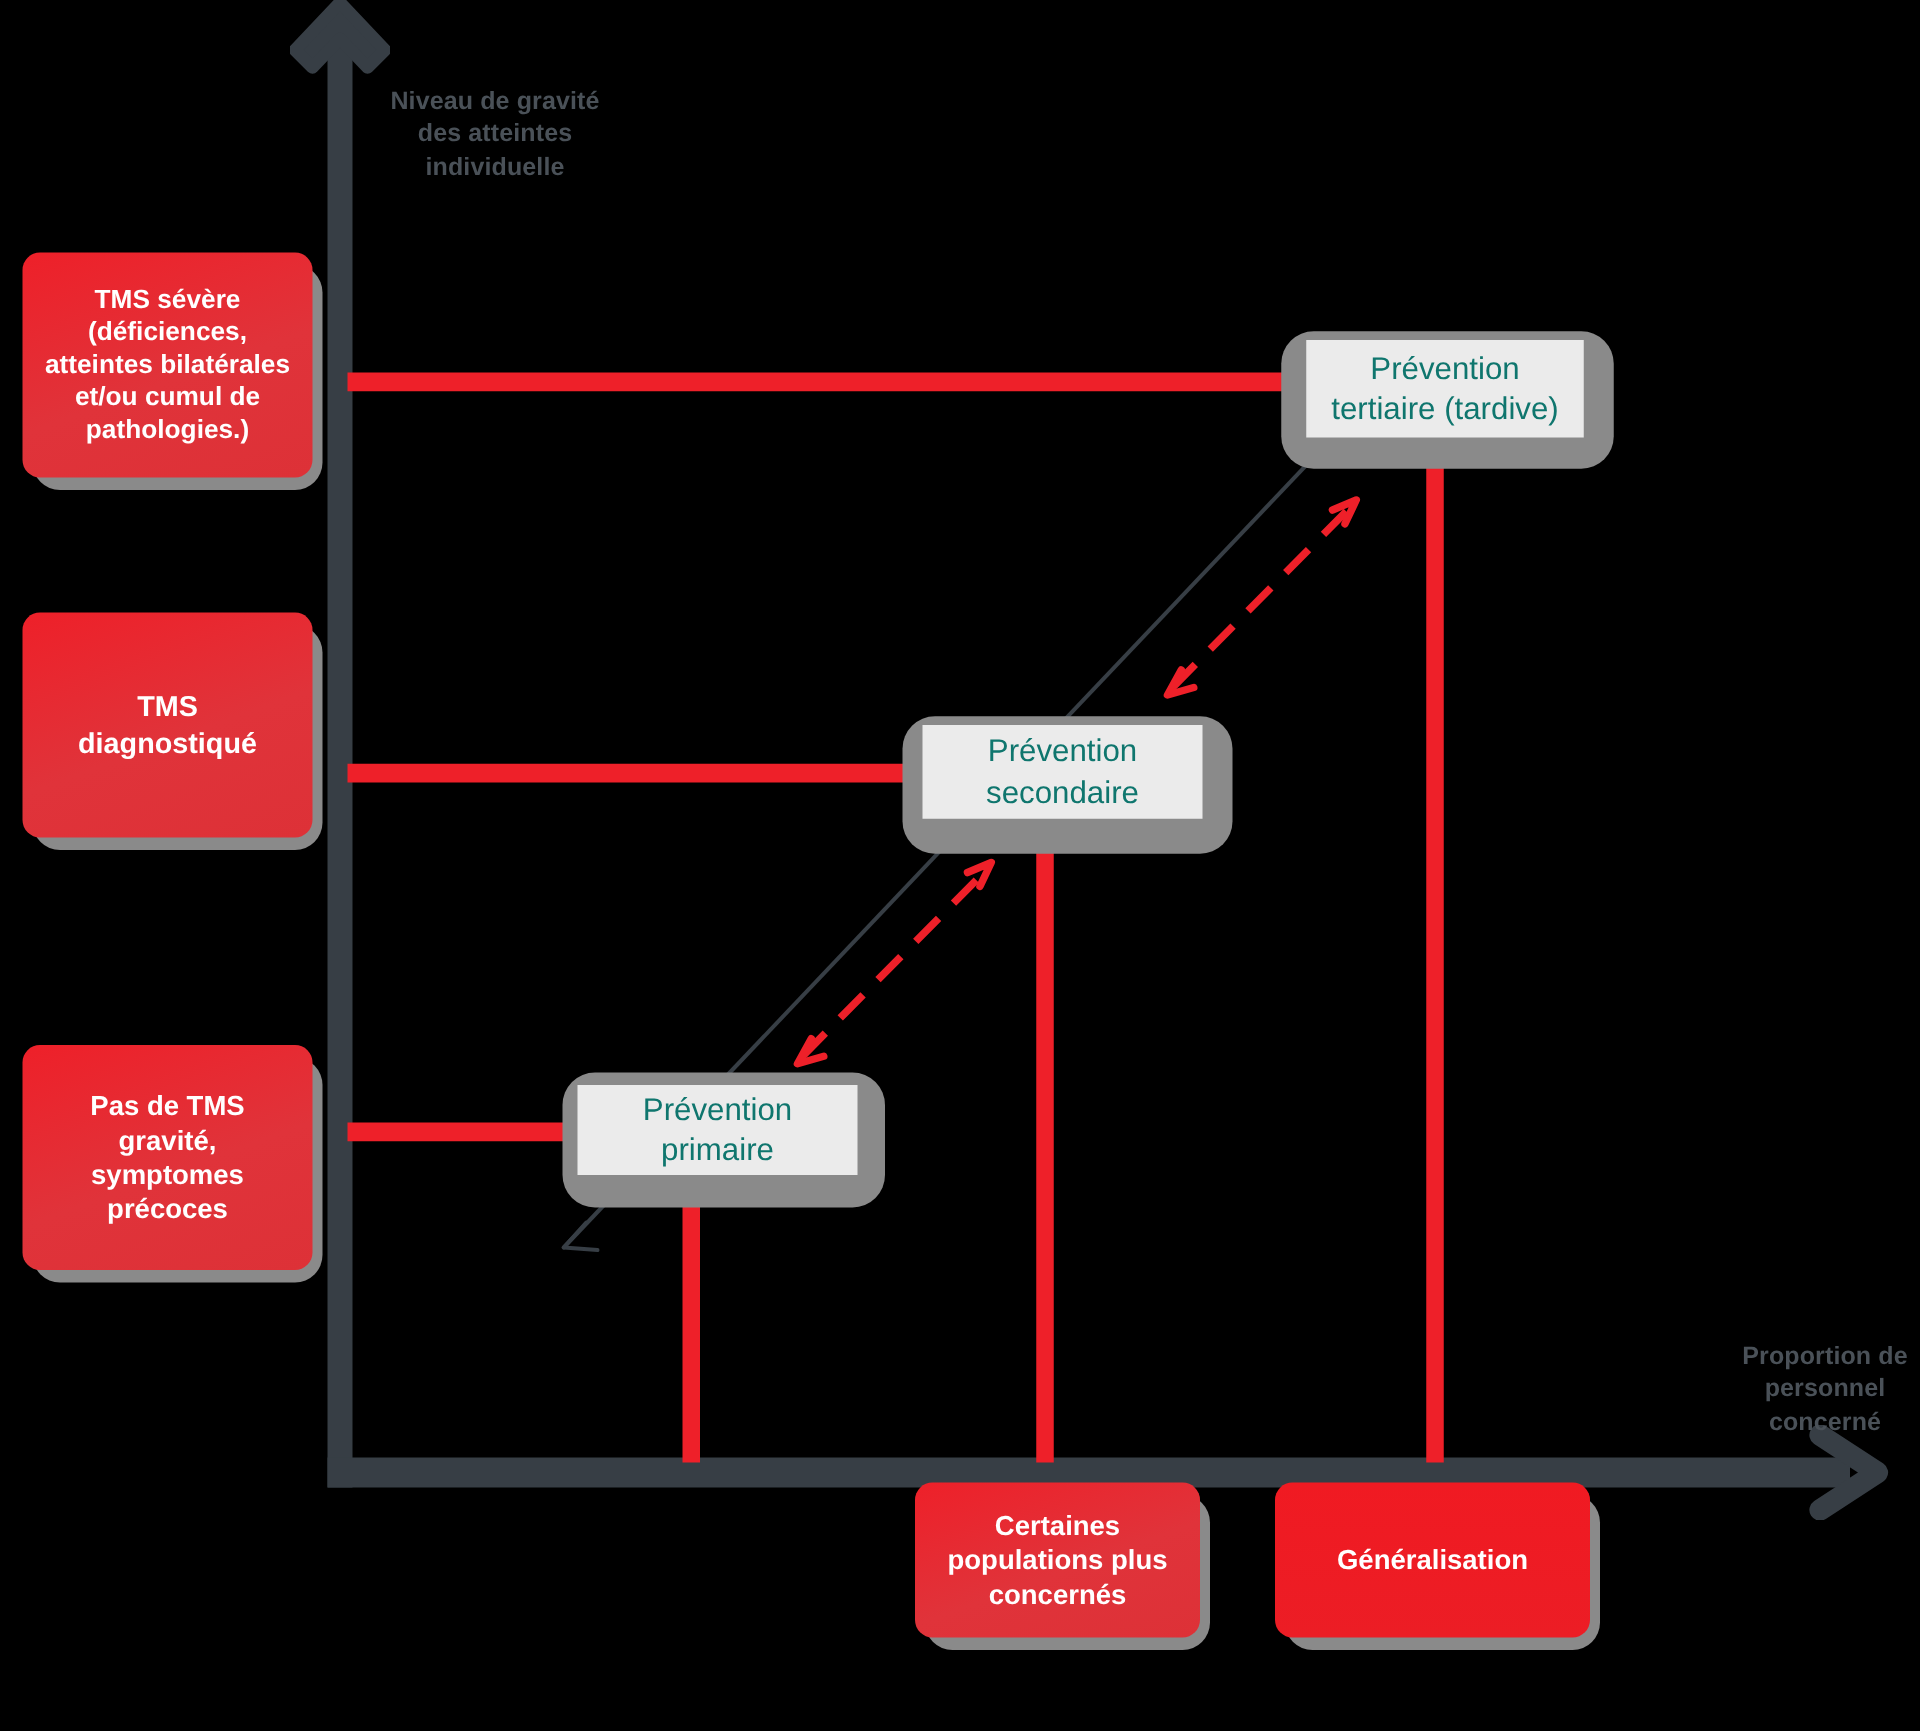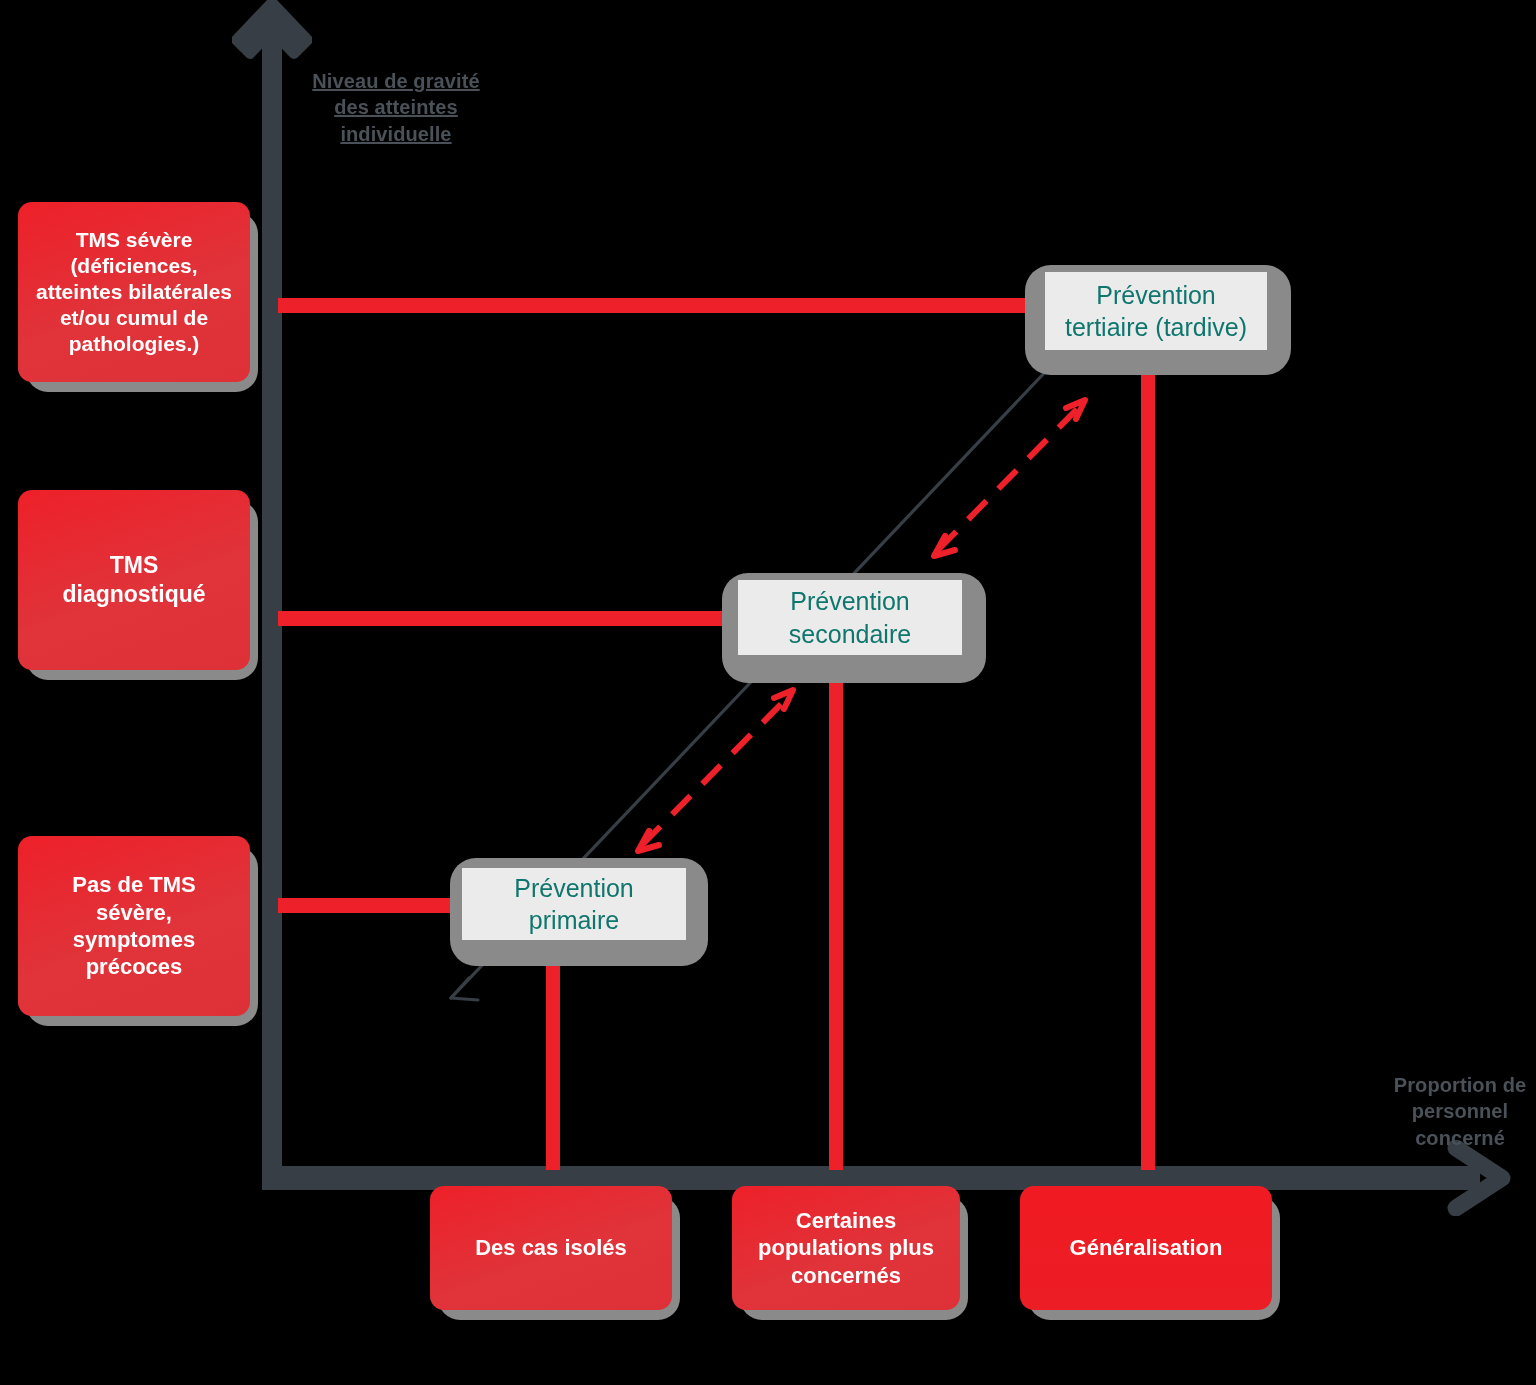--- a/index.html
+++ b/index.html
@@ -7,21 +7,21 @@
   #stage{position:relative;width:1536px;height:1385px;overflow:hidden;background:#000;}
 
   
   .axis-v{position:absolute;left:262px;top:22px;width:20px;height:1168px;background:var(--axis);}
   .axis-h{position:absolute;left:262px;top:1166px;width:1218px;height:24px;background:var(--axis);}
   .arrow-up{position:absolute;left:232px;top:0px;width:80px;height:70px;}
   .arrow-right{position:absolute;left:1440px;top:1140px;width:76px;height:76px;}
 
   
   .axis-caption{position:absolute;color:#4a5158;font-weight:bold;font-size:20px;line-height:1.32;text-align:center;letter-spacing:.1px;}
-  #y-caption{left:296px;top:68px;width:200px;text-align:center;text-decoration:underline;}
+  #y-caption{left:296px;top:68px;width:200px;text-align:center;}
   #x-caption{left:1370px;top:1072px;width:180px;}
 
   
   .card{position:absolute;}
   .card .shadow{position:absolute;left:8px;top:10px;width:100%;height:100%;background:#8a8a8a;border-radius:22px;}
   .card .face{position:absolute;left:0;top:0;width:100%;height:100%;border-radius:14px;
               background:linear-gradient(160deg,#ee2029 0%,#e0333a 55%,#dd3137 100%);
               color:#fff;font-weight:bold;display:flex;align-items:center;justify-content:center;
               text-align:center;line-height:1.24;box-sizing:border-box;padding:6px 10px;}
   .card.vivid .face{background:linear-gradient(180deg,#f01a22 0%,#ec1d25 100%);}
@@ -114,35 +114,27 @@
         <div>diagnostiqué</div>
       </div>
     </div>
   </div>
 
   <div class="card" style="left:18px;top:836px;width:232px;height:180px;">
     <div class="shadow"></div>
     <div class="face" style="font-size:22px;">
       <div>
         <div>Pas de TMS</div>
-        <div>sévère,</div>
+        <div>gravité,</div>
         <div>symptomes</div>
         <div>précoces</div>
       </div>
     </div>
   </div>
 
-  <div class="card" style="left:430px;top:1186px;width:242px;height:124px;">
-    <div class="shadow"></div>
-    <div class="face" style="font-size:22px;">
-      <div>
-        <div>Des cas isolés</div>
-      </div>
-    </div>
-  </div>
 
   <div class="card" style="left:732px;top:1186px;width:228px;height:124px;">
     <div class="shadow"></div>
     <div class="face" style="font-size:22px;">
       <div>
         <div>Certaines</div>
         <div>populations plus</div>
         <div>concernés</div>
       </div>
     </div>

